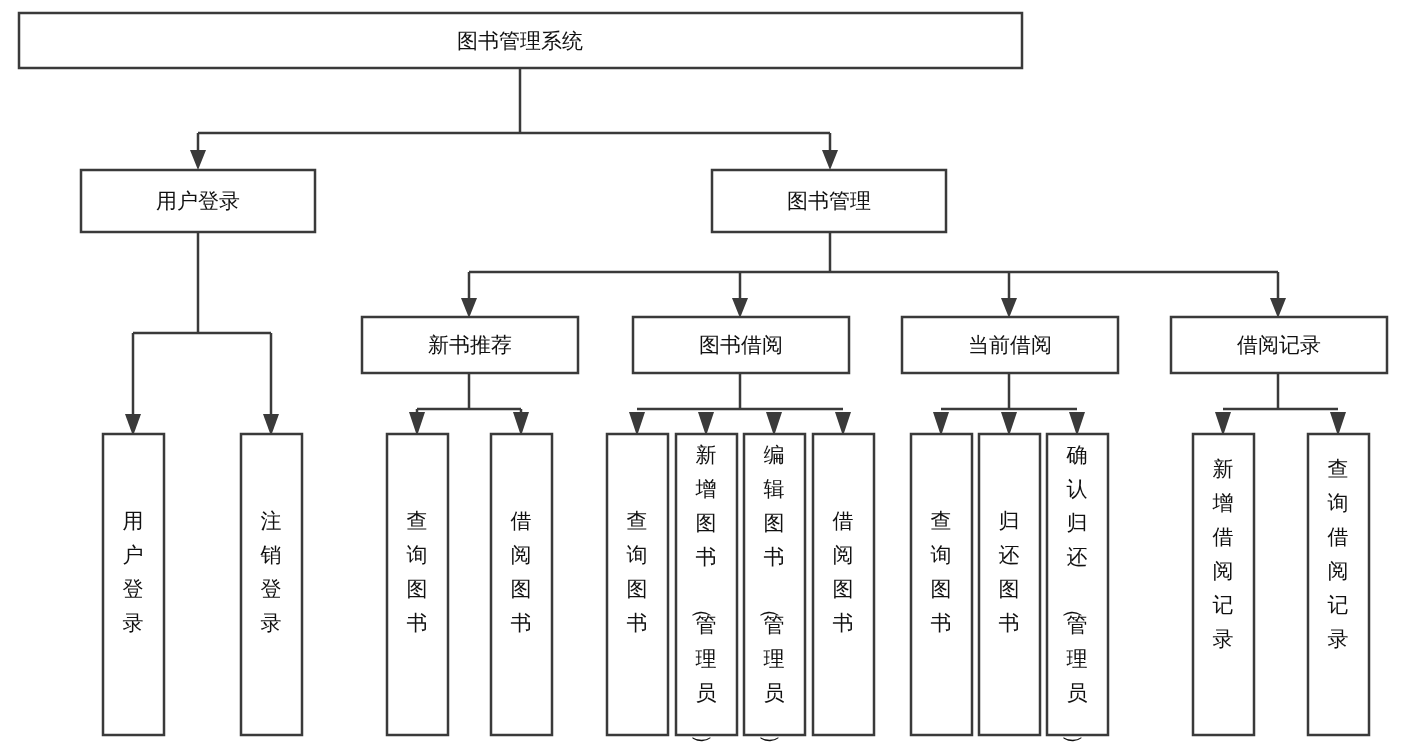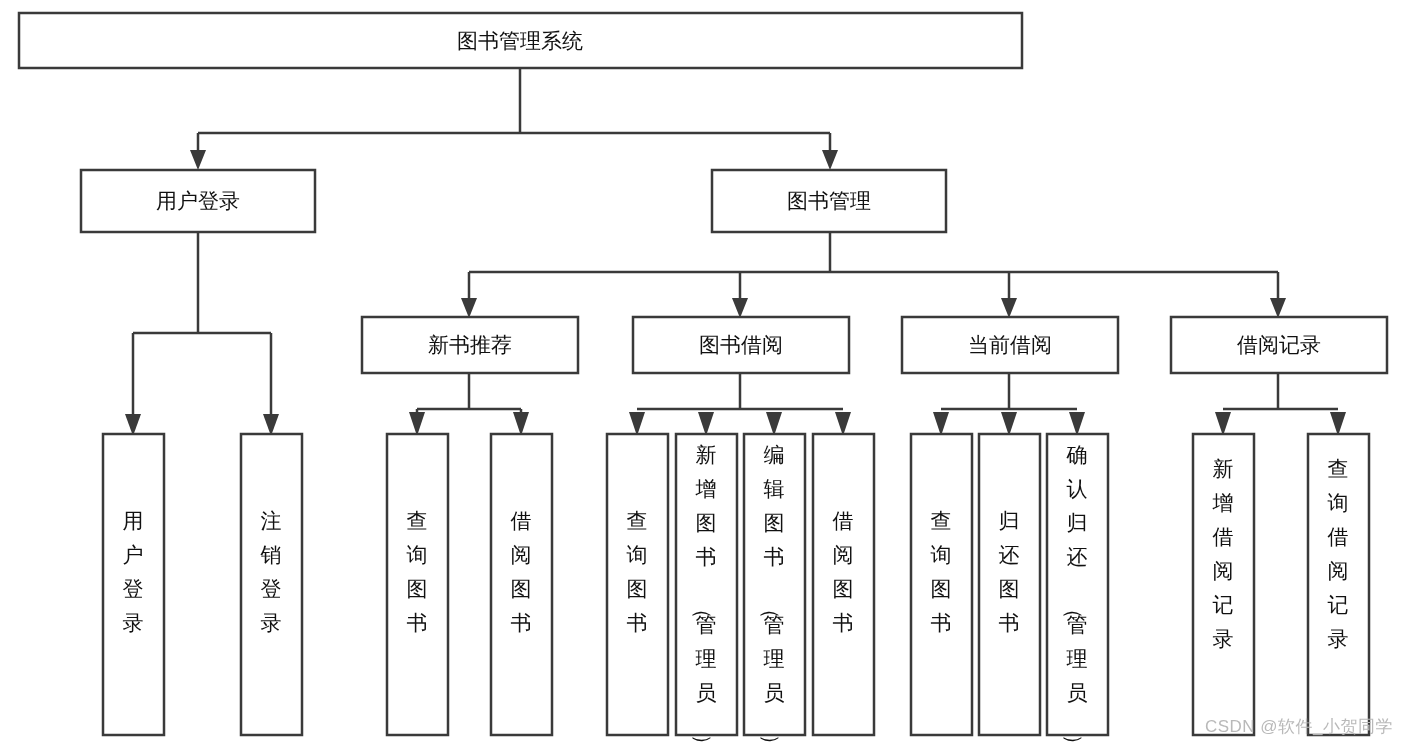--- a/index.html
+++ b/index.html
@@ -222,15 +222,14 @@
       <text class="node-label-v" x="1223" y="476"><tspan x="1223" y="476">新</tspan><tspan x="1223" y="510">增</tspan><tspan x="1223" y="544">借</tspan><tspan x="1223" y="578">阅</tspan><tspan x="1223" y="612">记</tspan><tspan x="1223" y="646">录</tspan></text>
     </g>
 
     <g>
       <rect class="node-box" x="1308" y="434" width="61" height="301"></rect>
       <text class="node-label-v" x="1338" y="476"><tspan x="1338" y="476">查</tspan><tspan x="1338" y="510">询</tspan><tspan x="1338" y="544">借</tspan><tspan x="1338" y="578">阅</tspan><tspan x="1338" y="612">记</tspan><tspan x="1338" y="646">录</tspan></text>
     </g>
 
   </svg>
 
-  <div class="watermark">CSDN @软件_小贺同学</div>
 
 </div>
 
 </body></html>

